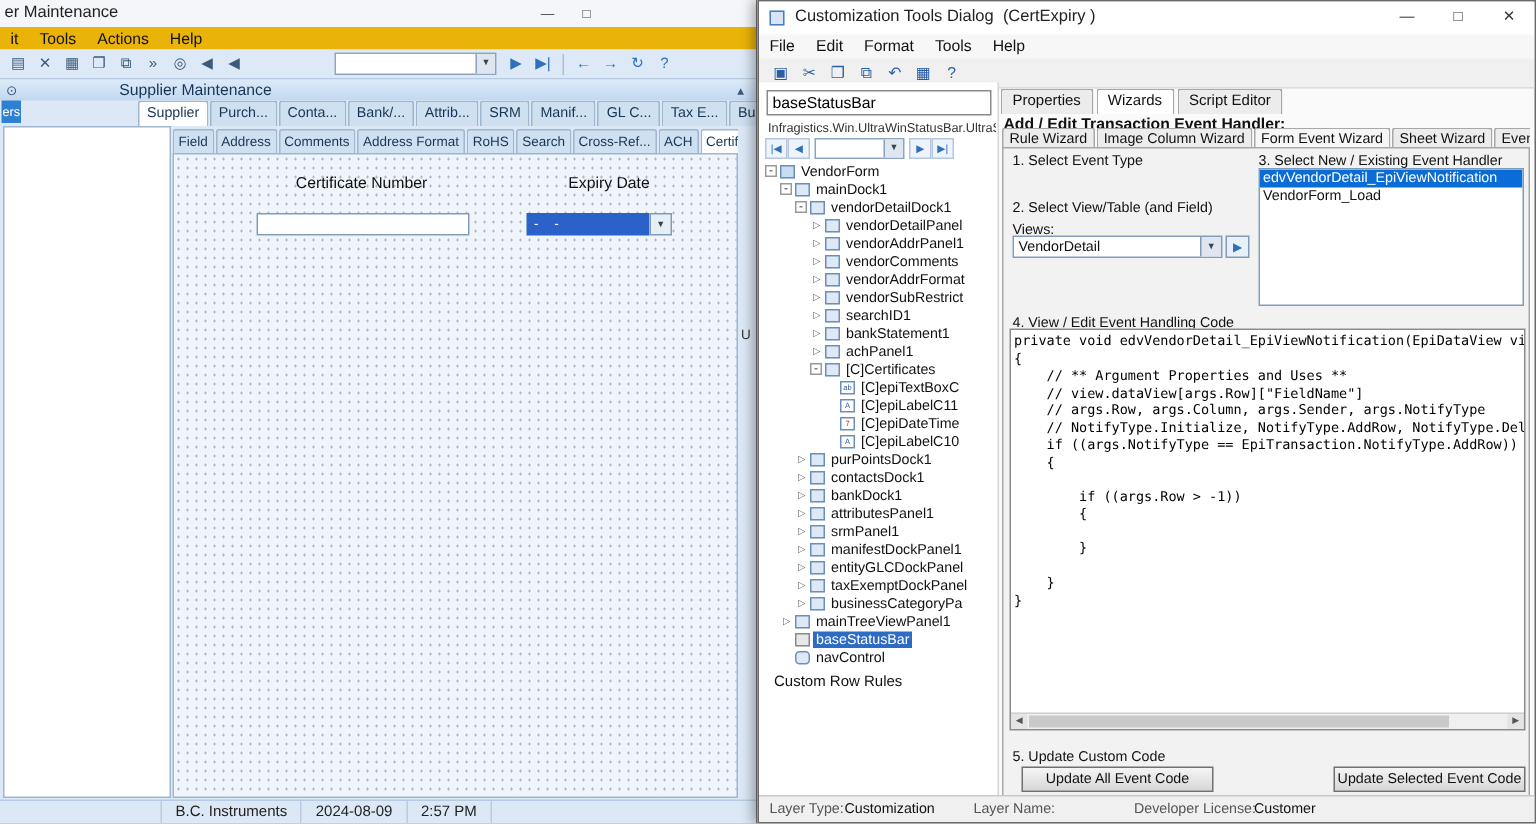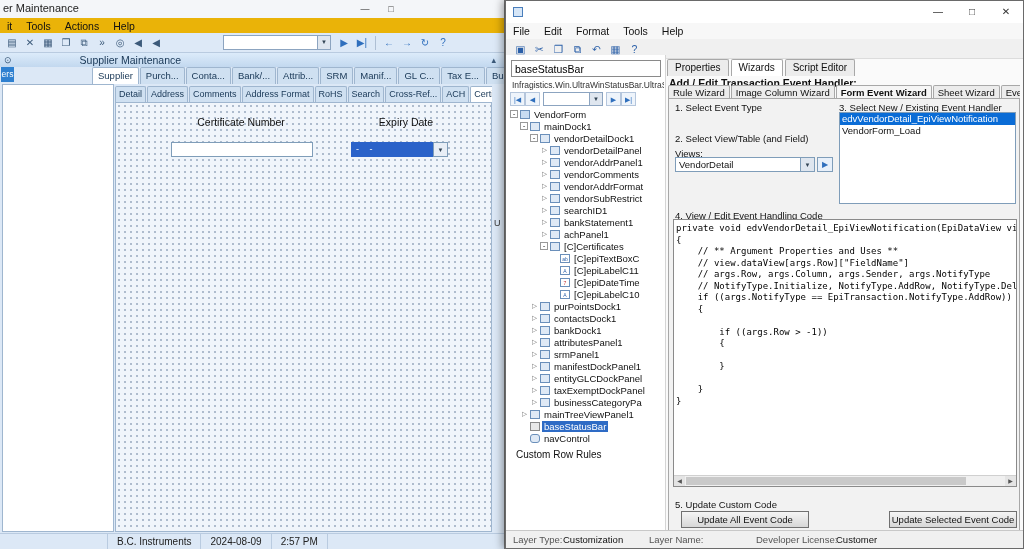--- a/index.html
+++ b/index.html
@@ -79,21 +79,21 @@
   .icon-nav { border-radius:3px; }
   .tree-label { padding:0 2px; }
   .tree-row.sel .tree-label { background:#2e6bc5; color:#fff; }
   .custom-rules { position:absolute; left:10px; top:448px; font-size:10px; color:#111; }
   .rw-tabs { position:absolute; left:161px; top:58px; height:17px; display:flex; }
   .rwtab { padding:2px 7px; font-size:10px; background:#ececec; border:1px solid #a8a8a8; border-bottom:none; border-radius:2px 2px 0 0; margin-right:2px; white-space:nowrap; }
   .rwtab.sel { background:#fff; }
   .wz-header { position:absolute; left:163px; top:76px; font-size:10.5px; font-weight:bold; }
   .wz-tabs { position:absolute; left:162px; top:84px; width:352px; height:14px; display:flex; overflow:hidden; }
   .wztab { padding:1px 4px; font-size:9.5px; background:#ececec; border:1px solid #a8a8a8; border-bottom:none; border-radius:2px 2px 0 0; margin-right:1px; white-space:nowrap; }
-  .wztab.sel { background:#f6f6f6; font-weight:bold; }
+  .wztab.sel { background:#f6f6f6; font-weight:normal; }
   .wz-box { position:absolute; left:162px; top:97px; width:352px; height:433px; border:1px solid #a8a8a8; background:#f2f2f2; }
   .wz-label { position:absolute; font-size:9.5px; color:#111; white-space:nowrap; }
   .s1-label { left:6px; top:3px; } .s3-label { left:170px; top:3px; }
   .s2-label { left:6px; top:34px; } .views-label { left:6px; top:49px; }
   .s4-label { left:6px; top:111px; } .s5-label { left:6px; top:400px; }
   .combo { position:absolute; background:#fff; border:1px solid #7f9db9; font-size:9.5px; display:flex; align-items:center; }
   .combo .ctext { flex:1; padding-left:3px; white-space:nowrap; overflow:hidden; }
   .combo .cbtn { width:14px; align-self:stretch; background:#dfe6ef; border-left:1px solid #7f9db9; font-size:6px; display:flex; align-items:center; justify-content:center; color:#345; }
   .event-combo { left:6px; top:13px; width:158px; height:15px; }
   .views-combo { left:6px; top:58px; width:140px; height:15px; }
@@ -172,21 +172,21 @@
       <span class="mtab">Bank/...</span>
       <span class="mtab">Attrib...</span>
       <span class="mtab">SRM</span>
       <span class="mtab">Manif...</span>
       <span class="mtab">GL C...</span>
       <span class="mtab">Tax E...</span>
       <span class="mtab">Busin...</span>
     </div>
   <div class="side-panel"></div>
   <div class="sub-tabs" id="left-sub-tabs">
-      <span class="stab">Detail</span>
+      <span class="stab">Field</span>
       <span class="stab">Address</span>
       <span class="stab">Comments</span>
       <span class="stab">Address Format</span>
       <span class="stab">RoHS</span>
       <span class="stab">Search</span>
       <span class="stab">Cross-Ref...</span>
       <span class="stab">ACH</span>
       <span class="stab sel">Certificates</span>
     </div>
   <div class="content">
@@ -201,20 +201,21 @@
     <span class="sb-sec sb-first"></span>
     <span class="sb-sec">B.C. Instruments</span>
     <span class="sb-sec">2024-08-09</span>
     <span class="sb-sec">2:57 PM</span>
   </div>
 </div>
 
 <div class="window" id="right-window">
   <div class="rw-titlebar">
     <span class="rw-icon"></span>
+    <span class="rw-title">Customization Tools Dialog  (CertExpiry )</span>
     <span class="rw-btns">
       <span class="rw-btn">—</span>
       <span class="rw-btn">□</span>
       <span class="rw-btn">✕</span>
     </span>
   </div>
   <div class="rw-menubar" id="right-menu">
       <span class="menu-item">File</span>
       <span class="menu-item">Edit</span>
       <span class="menu-item">Format</span>

